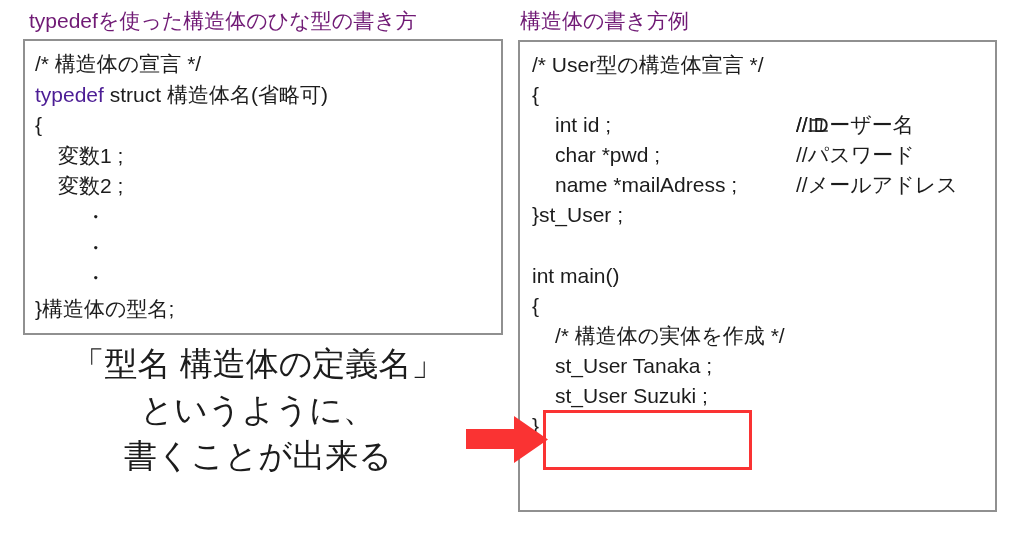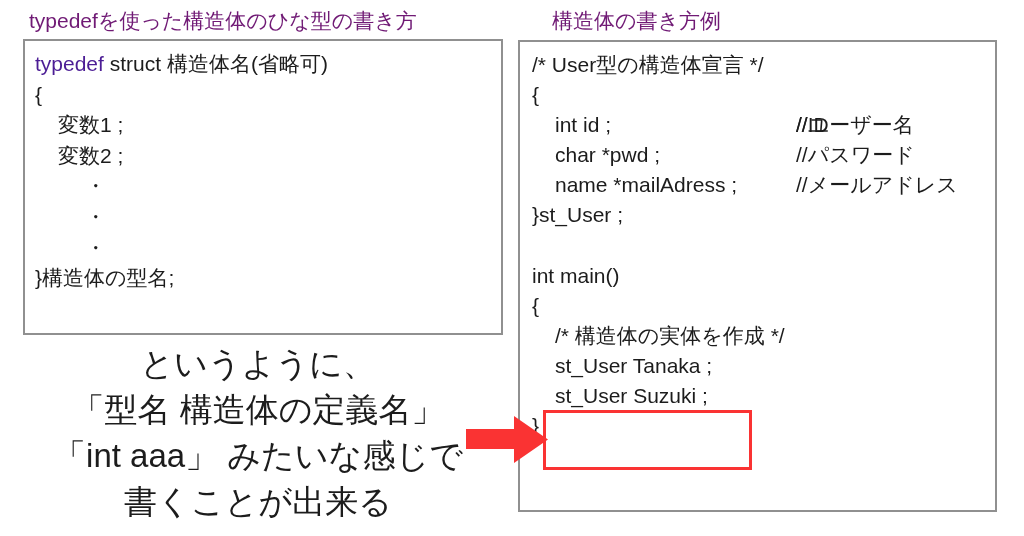--- a/index.html
+++ b/index.html
@@ -13,21 +13,21 @@
   }
   .panel-title{
     position:absolute;
     top:7px;
     font-size:21px;
     line-height:28px;
     white-space:nowrap;
     color:#701a75;
   }
   .panel-title.left{left:29px;}
-  .panel-title.right{left:552px;}
+  .panel-title.right{left:520px;}
   .code-box{
     position:absolute;
     border:2px solid #909090;
     background:#ffffff;
     box-sizing:border-box;
   }
   .code-box.left{
     left:23px;top:39px;width:480px;height:296px;
     padding:8px 10px;
   }
@@ -76,34 +76,34 @@
   }
 </style>
 </head>
 <body>
 
 <div class="canvas">
 
   <div class="panel-title left">typedefを使った構造体のひな型の書き方</div>
 
   <div class="code-box left" id="left-code-box">
+      <div class="code-line ind0"><span class="code-text">/* 構造体の宣言 */</span></div>
       <div class="code-line ind0"><span class="code-text"><span class="kw">typedef</span> struct 構造体名(省略可)</span></div>
       <div class="code-line ind0"><span class="code-text">{</span></div>
       <div class="code-line ind1"><span class="code-text">変数1 ;</span></div>
       <div class="code-line ind1"><span class="code-text">変数2 ;</span></div>
       <div class="code-line ind2"><span class="code-text">・</span></div>
       <div class="code-line ind2"><span class="code-text">・</span></div>
       <div class="code-line ind2"><span class="code-text">・</span></div>
       <div class="code-line ind0"><span class="code-text">}構造体の型名;</span></div>
     </div>
 
   <div class="note" id="note-block">
+      <div class="note-line">「型名 構造体の定義名」</div>
       <div class="note-line">というように、</div>
-      <div class="note-line">「型名 構造体の定義名」</div>
-      <div class="note-line">「int aaa」 みたいな感じで</div>
       <div class="note-line">書くことが出来る</div>
     </div>
 
   <div class="panel-title right">構造体の書き方例</div>
 
   <div class="code-box right" id="right-code-box">
       <div class="code-line ind0"><span class="code-text">/* User型の構造体宣言 */</span></div>
       <div class="code-line ind0"><span class="code-text">{</span></div>
       <div class="code-line ind1"><span class="comment">//ユーザー名</span></div>
       <div class="code-line ind1"><span class="code-text">int id ;</span><span class="comment">//ID</span></div>

